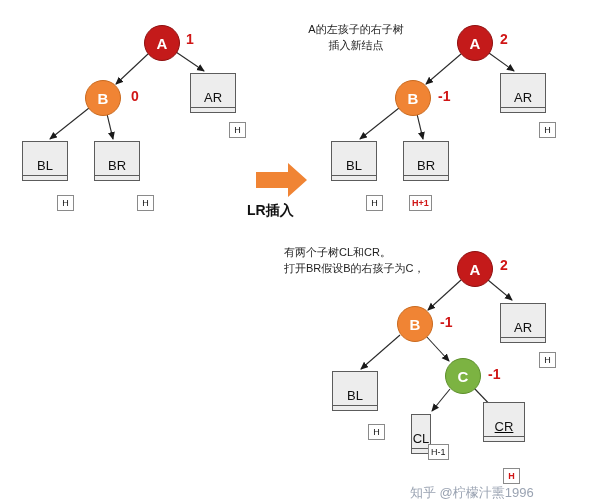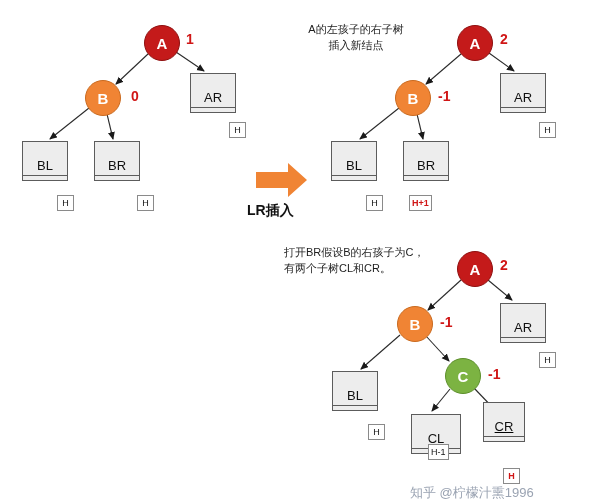--- a/index.html
+++ b/index.html
@@ -115,38 +115,38 @@
   </div>
   <div class="sbox" style="left:403px; top:141px;">
     <div class="sbox-label">BR</div>
   </div>
 
   <div class="hbox" style="left:539px; top:122px;">H</div>
   <div class="hbox" style="left:366px; top:195px;">H</div>
   <div class="hbox red" style="left:409px; top:195px;">H+1</div>
 
   <div class="note" style="left:284px; top:244px;">
+    <div>有两个子树CL和CR。</div>
     <div>打开BR假设B的右孩子为C，</div>
-    <div>有两个子树CL和CR。</div>
   </div>
 
   <div class="node red" style="left:457px; top:251px;">A</div>
   <div class="bf" style="left:500px; top:257px;">2</div>
   <div class="node orange" style="left:397px; top:306px;">B</div>
   <div class="bf" style="left:440px; top:314px;">-1</div>
   <div class="node green" style="left:445px; top:358px;">C</div>
   <div class="bf" style="left:488px; top:366px;">-1</div>
 
   <div class="sbox" style="left:500px; top:303px;">
     <div class="sbox-label">AR</div>
   </div>
   <div class="sbox" style="left:332px; top:371px;">
     <div class="sbox-label">BL</div>
   </div>
-  <div class="sbox" style="left:411px; top:414px; width:50px;">
+  <div class="sbox" style="left:411px; top:414px; width:20px;">
     <div class="sbox-label">CL</div>
   </div>
   <div class="sbox" style="left:483px; top:402px; width:42px;text-decoration:underline;">
     <div class="sbox-label">CR</div>
   </div>
 
   <div class="hbox" style="left:539px; top:352px;">H</div>
   <div class="hbox" style="left:368px; top:424px;">H</div>
   <div class="hbox" style="left:428px; top:444px;">H-1</div>
   <div class="hbox red" style="left:503px; top:468px;">H</div>

